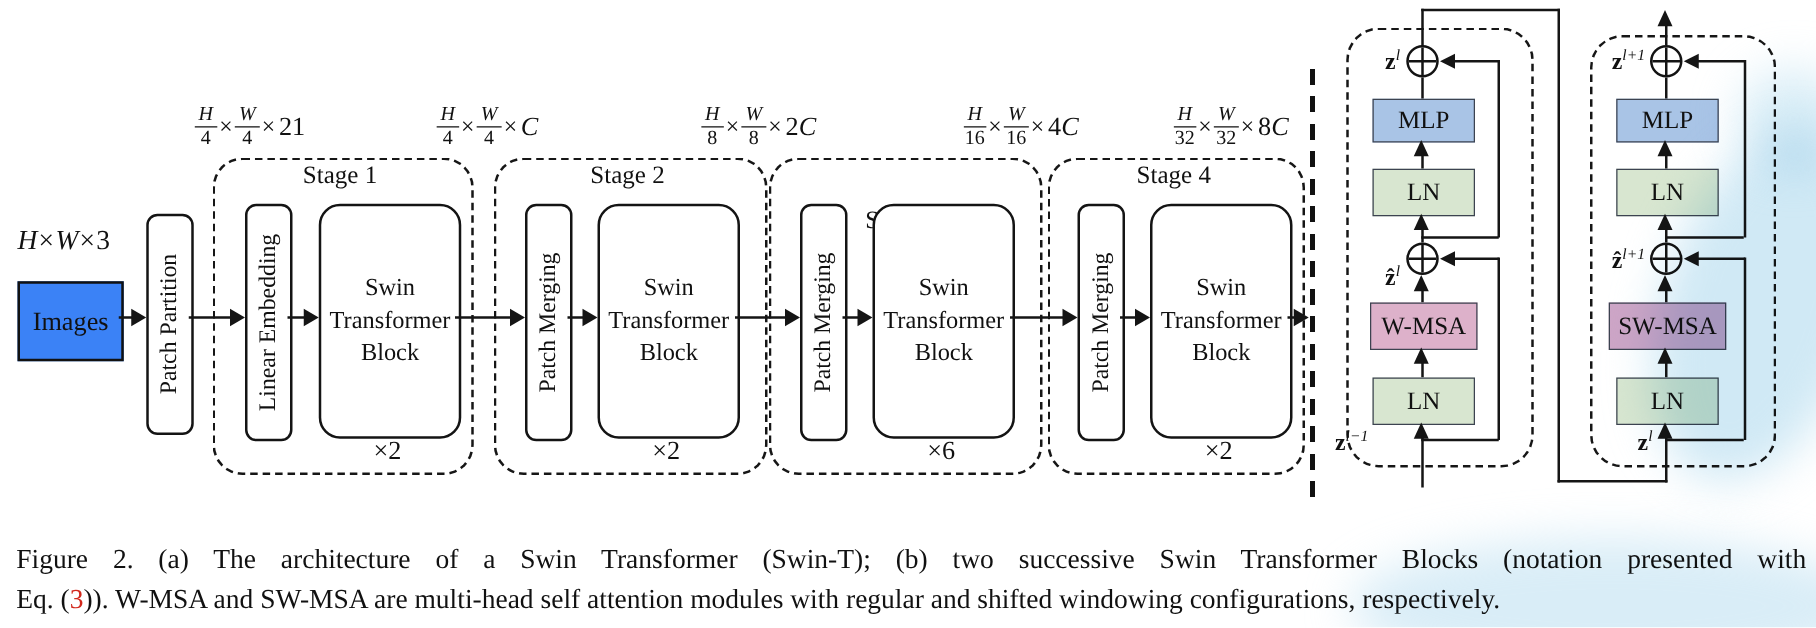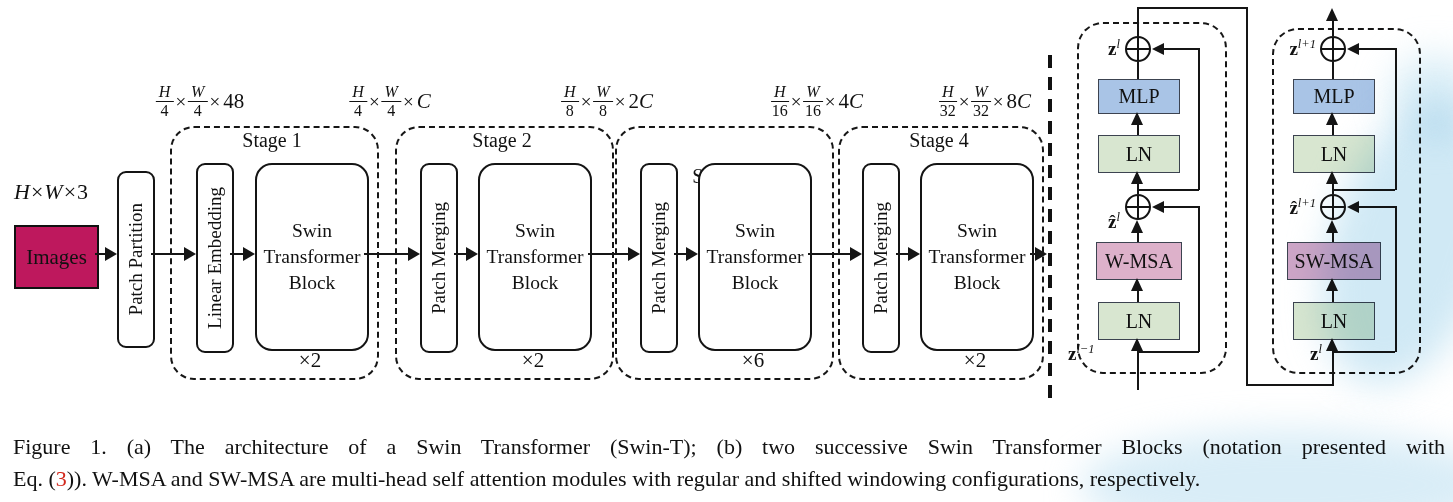--- a/index.html
+++ b/index.html
@@ -19,21 +19,21 @@
        white-space:nowrap;font-size:21px;}
   .frac{display:inline-flex;flex-direction:column;align-items:center;line-height:1.05;font-size:16px;}
   .fn{font-style:italic;border-bottom:1.6px solid #111;padding:0 3px 0;}
   .fd{padding-top:1px;}
   .tms{font-size:19px;margin:0 2px;}
   .mnum{font-size:21px;margin-left:1px;}
   .mlet{font-style:italic;font-size:21px;}
   .input-label{position:absolute;left:14px;top:179px;font-size:22px;letter-spacing:1px;}
   .input-label i{font-style:italic;}
   .images-box{position:absolute;left:14px;top:225px;width:81px;height:60px;border:2.6px solid #111;
-       display:flex;align-items:center;justify-content:center;font-size:21px;background:#be185d;}
+       display:flex;align-items:center;justify-content:center;font-size:21px;background:#3b82f6;}
   .vbox{position:absolute;width:34px;border:2.4px solid #141414;border-radius:9px;background:#fff;
        display:flex;align-items:center;justify-content:center;}
   .vtext{writing-mode:vertical-rl;transform:rotate(180deg);font-size:19px;white-space:nowrap;}
   .stage{position:absolute;top:126px;height:250px;border:2.6px dashed #161616;border-radius:24px;}
   .stage-label{position:absolute;top:129px;transform:translateX(-50%);font-size:20px;}
   .swin{position:absolute;top:163px;width:110px;height:184px;border:2.4px solid #141414;border-radius:17px;
        background:#fff;display:flex;align-items:center;justify-content:center;text-align:center;
        font-size:19.5px;line-height:1.35;}
   .rep{position:absolute;top:348px;transform:translateX(-50%);font-size:21px;}
   .panel-cap{position:absolute;font-family:"Liberation Sans",sans-serif;color:#1c1c1c;}
@@ -74,21 +74,21 @@
     <span class="frac">
         <span class="fn">H</span>
         <span class="fd">4</span>
       </span>
     <span class="tms">×</span>
     <span class="frac">
         <span class="fn">W</span>
         <span class="fd">4</span>
       </span>
     <span class="tms">×</span>
-    <span class="mnum">48</span>
+    <span class="mnum">21</span>
       <span class="mlet"></span>
   </div>
   <div class="dim" style="left:390px">
     <span class="frac">
         <span class="fn">H</span>
         <span class="fd">4</span>
       </span>
     <span class="tms">×</span>
     <span class="frac">
         <span class="fn">W</span>
@@ -278,20 +278,20 @@
   <div class="hl" style="left:1332px;top:350.8px;width:63px;"></div>
   <div class="vl" style="left:1394.6px;top:206px;height:146px;"></div>
   <div class="hl" style="left:1358px;top:205.8px;width:38px;"></div>
   <div class="ah-l" style="left:1347px;top:200.5px;"></div>
 
   <div class="zlab" style="left:1258px;top:37px;width:58px;text-align:right;"><span class="zb">z</span><sup>l+1</sup></div>
   <div class="zlab" style="left:1254px;top:196px;width:62px;text-align:right;"><span class="zb">ẑ</span><sup>l+1</sup></div>
   <div class="zlab" style="left:1292px;top:342px;width:30px;text-align:right;"><span class="zb">z</span><sup>l</sup></div>
 
 
-  <div class="cap1">Figure 1. (a) The architecture of a Swin Transformer (Swin-T); (b) two successive Swin Transformer Blocks (notation presented with</div>
+  <div class="cap1">Figure 2. (a) The architecture of a Swin Transformer (Swin-T); (b) two successive Swin Transformer Blocks (notation presented with</div>
   <div class="cap2"><span>Eq. (</span><span class="refnum">3</span><span>)). W-MSA and SW-MSA are multi-head self attention modules with regular and shifted windowing configurations, respectively.</span></div>
 
   <div class="blob blob1"></div>
   <div class="blob blob2"></div>
   <div class="blob blob3"></div>
 
 </div>
 
 </body></html>

